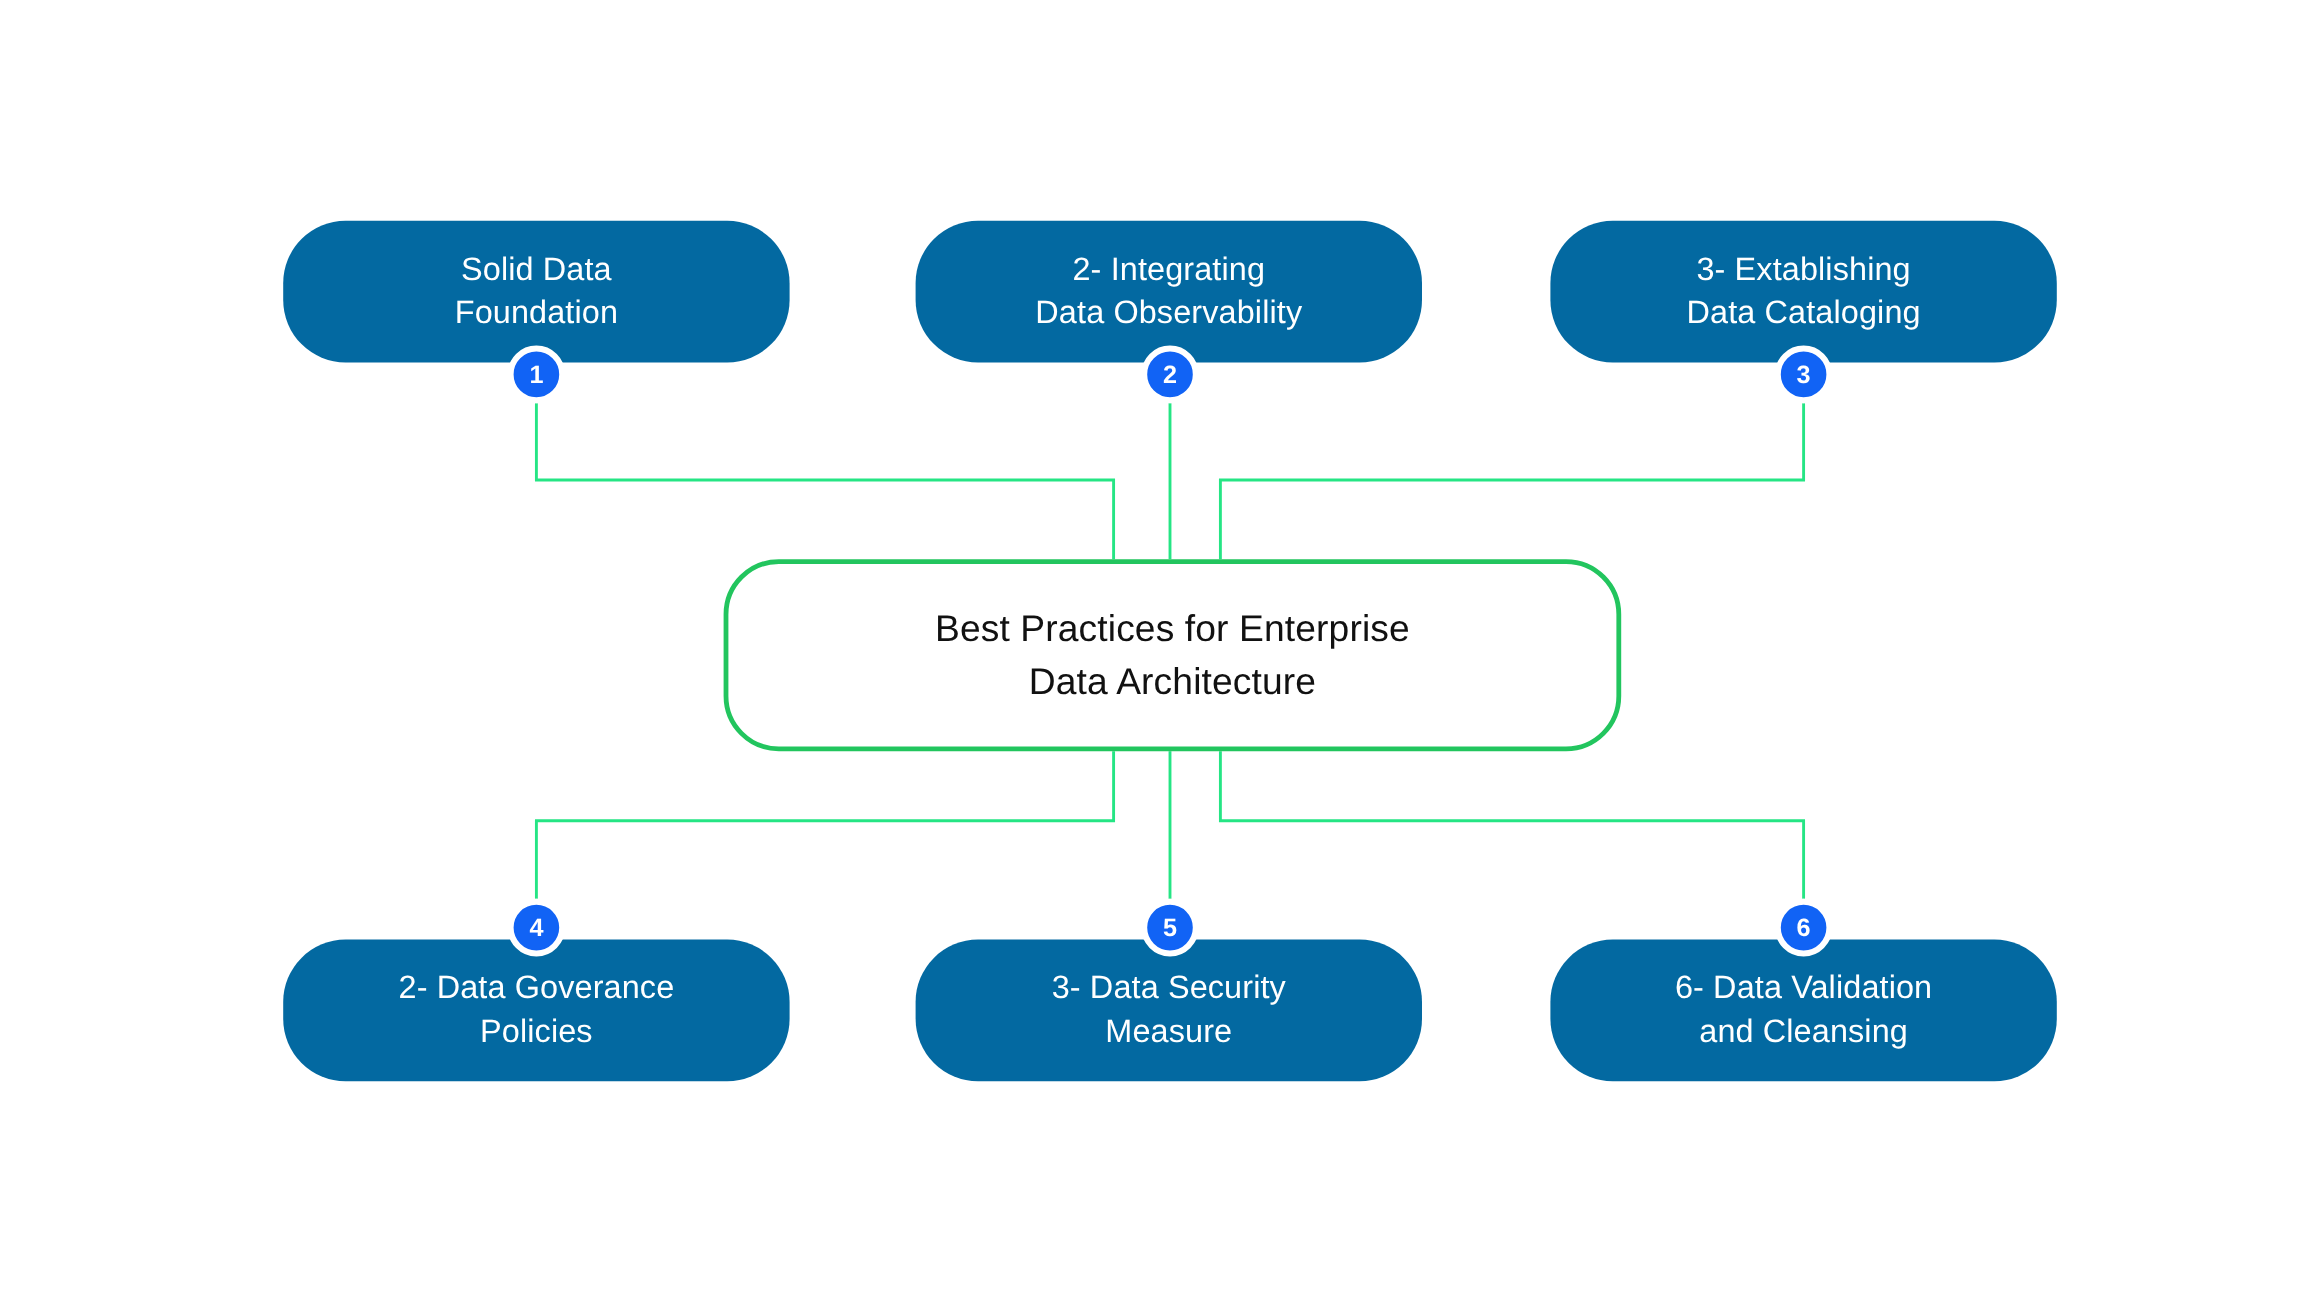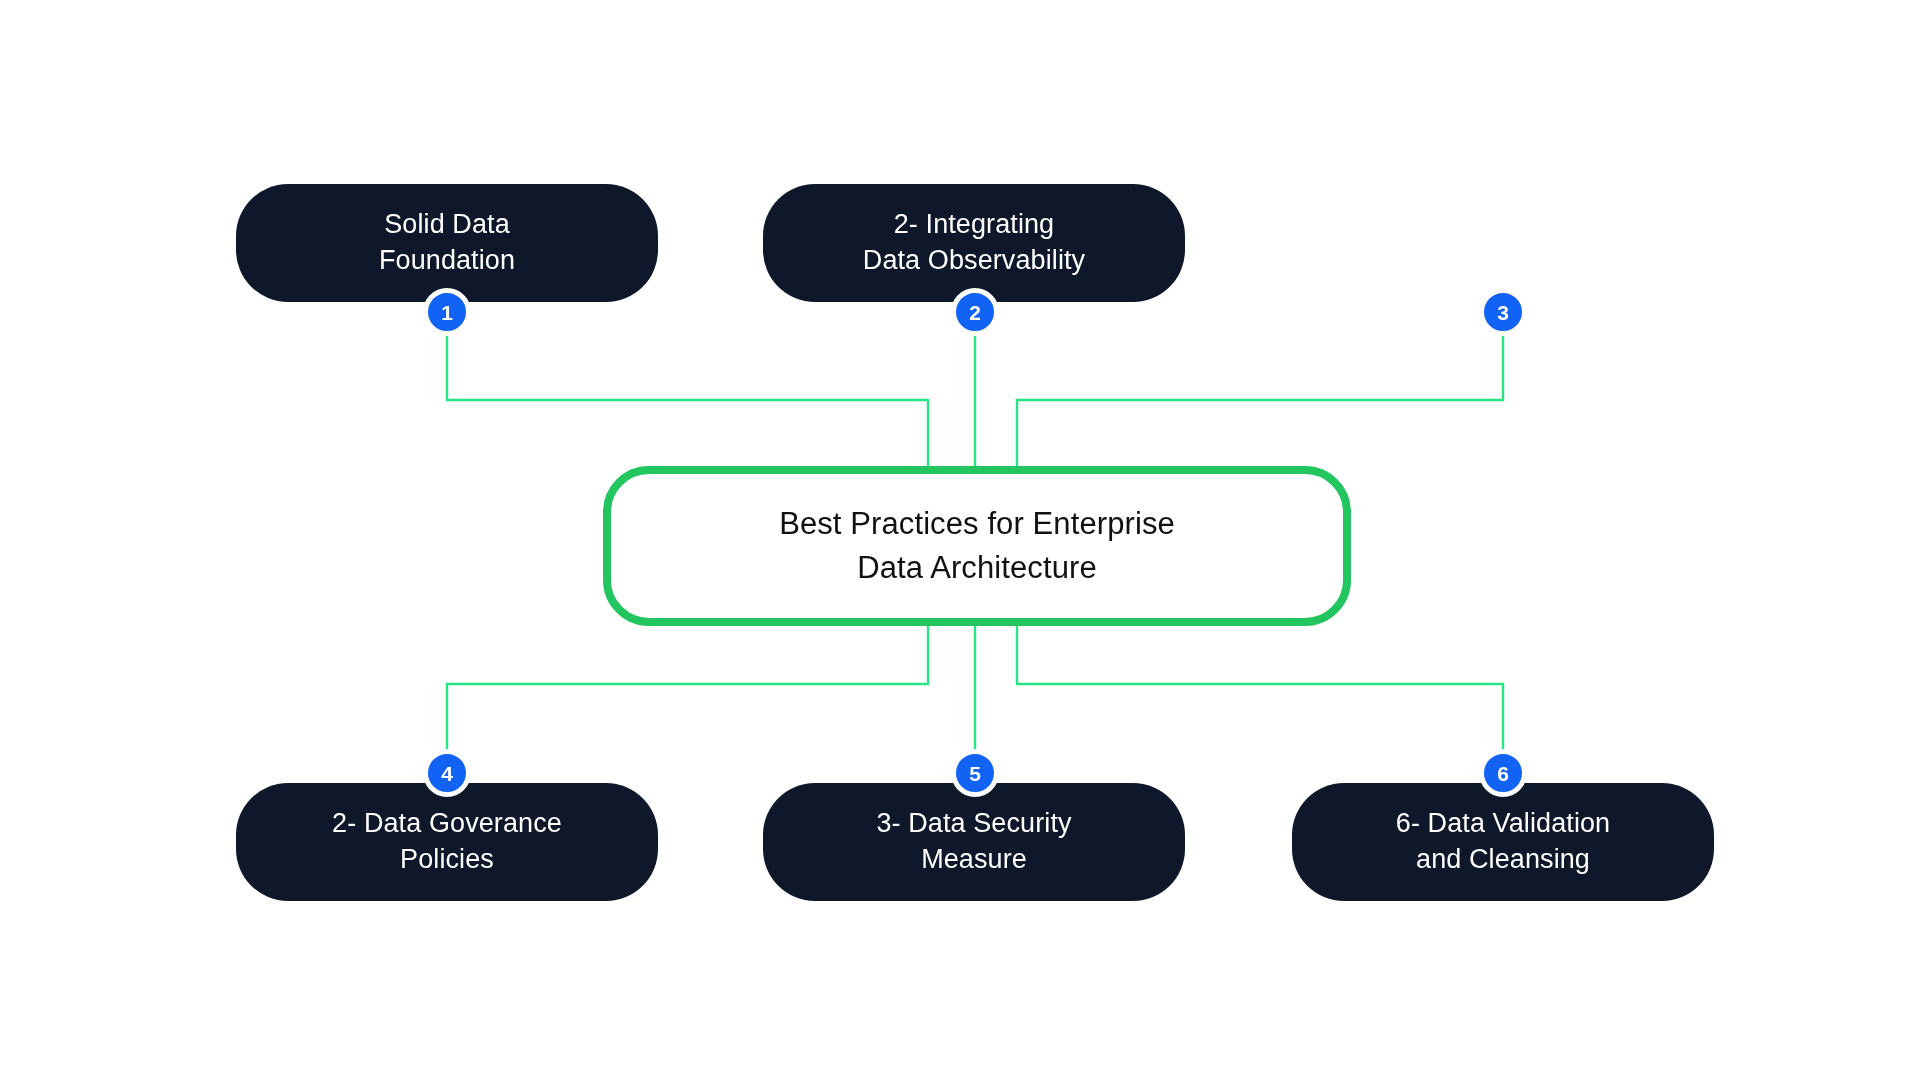--- a/index.html
+++ b/index.html
@@ -35,38 +35,38 @@
     position: absolute;
     border-radius: 52px;
     display: flex;
     align-items: center;
     justify-content: center;
     text-align: center;
     z-index: 2;
   }
 
   .node.leaf {
-    background: #0f172a;
+    background: #0369a1;
     width: 422px;
     height: 118px;
   }
 
   .node.leaf .node-label {
     color: #ffffff;
     font-size: 27px;
     line-height: 1.32;
     font-weight: 400;
     letter-spacing: 0.1px;
     padding: 0 26px;
     white-space: pre-line;
   }
 
   .node.center {
     background: #ffffff;
-    border: 8px solid #22c55e;
+    border: 4px solid #22c55e;
     width: 748px;
     height: 160px;
     border-radius: 46px;
   }
 
   .node.center .node-label {
     color: #111111;
     font-size: 31px;
     line-height: 1.42;
     font-weight: 400;
@@ -141,20 +141,24 @@
   <div class="node leaf" id="node-1">
     <span class="node-label">Solid Data
 Foundation</span>
   </div>
 
   <div class="node leaf" id="node-2">
     <span class="node-label">2- Integrating
 Data Observability</span>
   </div>
 
+  <div class="node leaf" id="node-3">
+    <span class="node-label">3- Extablishing
+Data Cataloging</span>
+  </div>
 
   <div class="node center" id="node-center">
     <span class="node-label">Best Practices for Enterprise
 Data Architecture</span>
   </div>
 
   <div class="node leaf" id="node-4">
     <span class="node-label">2- Data Goverance
 Policies</span>
   </div>

